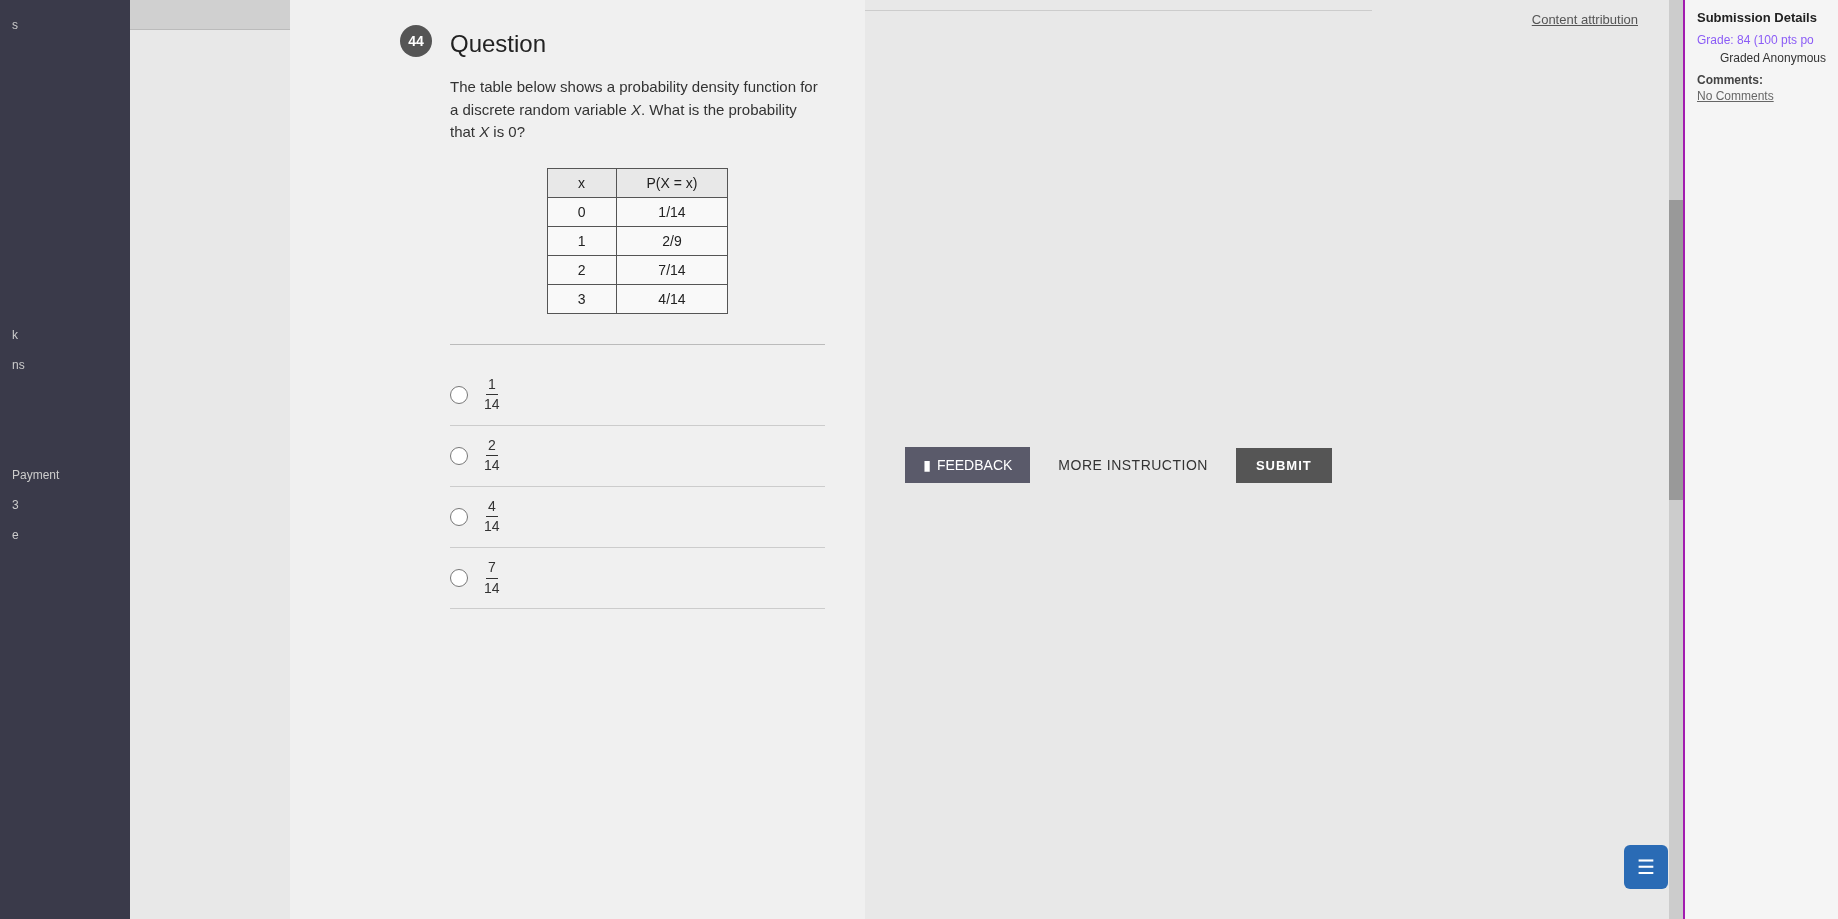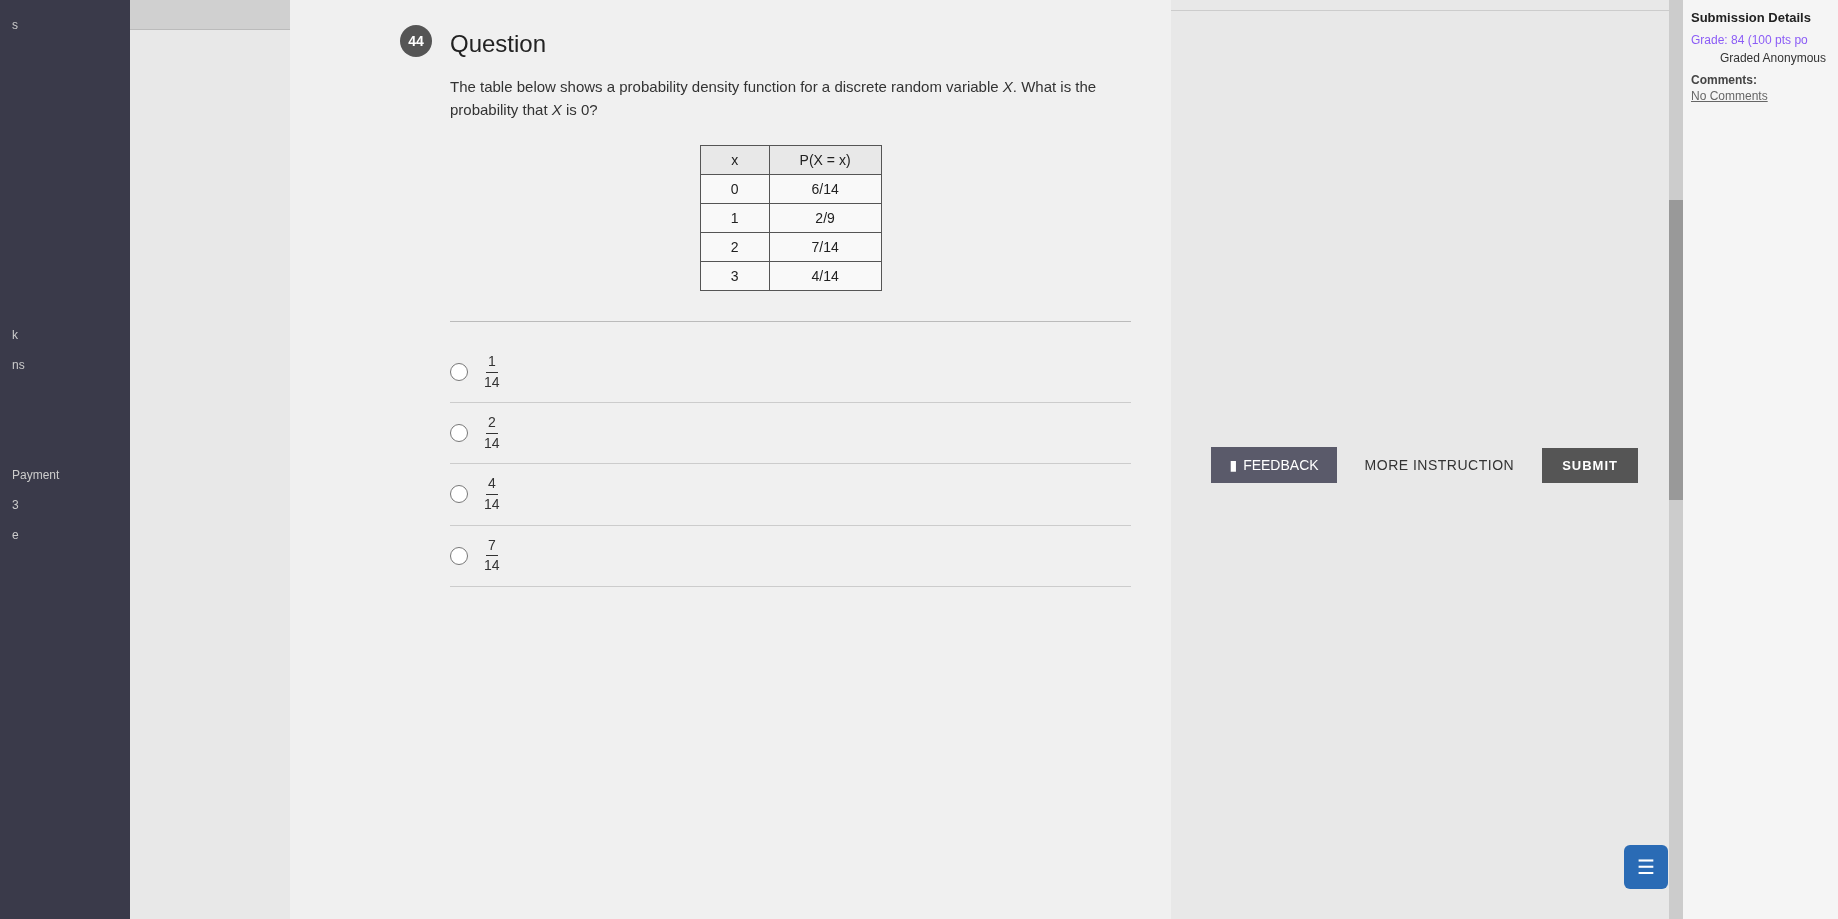--- a/index.html
+++ b/index.html
@@ -226,21 +226,21 @@
     .content-attribution a {
       font-size: 13px;
       color: #555;
       text-decoration: underline;
     }
 
     
     .right-panel {
       width: 160px;
       background: #f5f5f5;
-      border-left: 1px solid #a21caf;
+      border-left: 7px solid #a21caf;
       padding: 10px 12px;
       font-size: 12px;
     }
 
     .submission-details-title {
       font-size: 13px;
       font-weight: bold;
       color: #222;
       margin-bottom: 8px;
     }
@@ -344,21 +344,21 @@
       <table class="prob-table">
         <thead>
           <tr>
             <th>x</th>
             <th>P(X = x)</th>
           </tr>
         </thead>
         <tbody>
           <tr>
             <td>0</td>
-            <td>6/14</td>
+            <td>1/14</td>
           </tr>
           <tr>
             <td>1</td>
             <td>2/9</td>
           </tr>
           <tr>
             <td>2</td>
             <td>7/14</td>
           </tr>
           <tr>
@@ -414,20 +414,23 @@
 
   <div class="action-bar">
     <button class="btn-feedback">
       <span style="font-size:14px;">▮</span>
       <span>FEEDBACK</span>
     </button>
     <button class="btn-more-instruction">MORE INSTRUCTION</button>
     <button class="btn-submit">SUBMIT</button>
   </div>
 
+  <div class="content-attribution">
+    <a href="#">Content attribution</a>
+  </div>
 
 </div>
 
 <div class="right-panel">
   <div class="submission-details-title">Submission Details</div>
   <div class="submission-grade">Grade: 84 (100 pts po</div>
   <div class="submission-graded">Graded Anonymous</div>
   <div class="comments-label">Comments:</div>
   <div class="comments-value">No Comments</div>
 </div>

